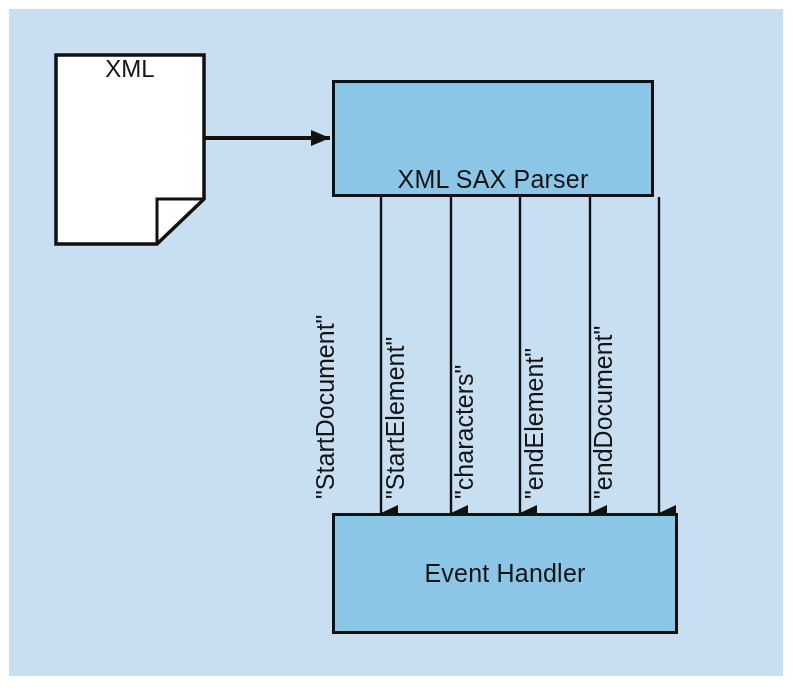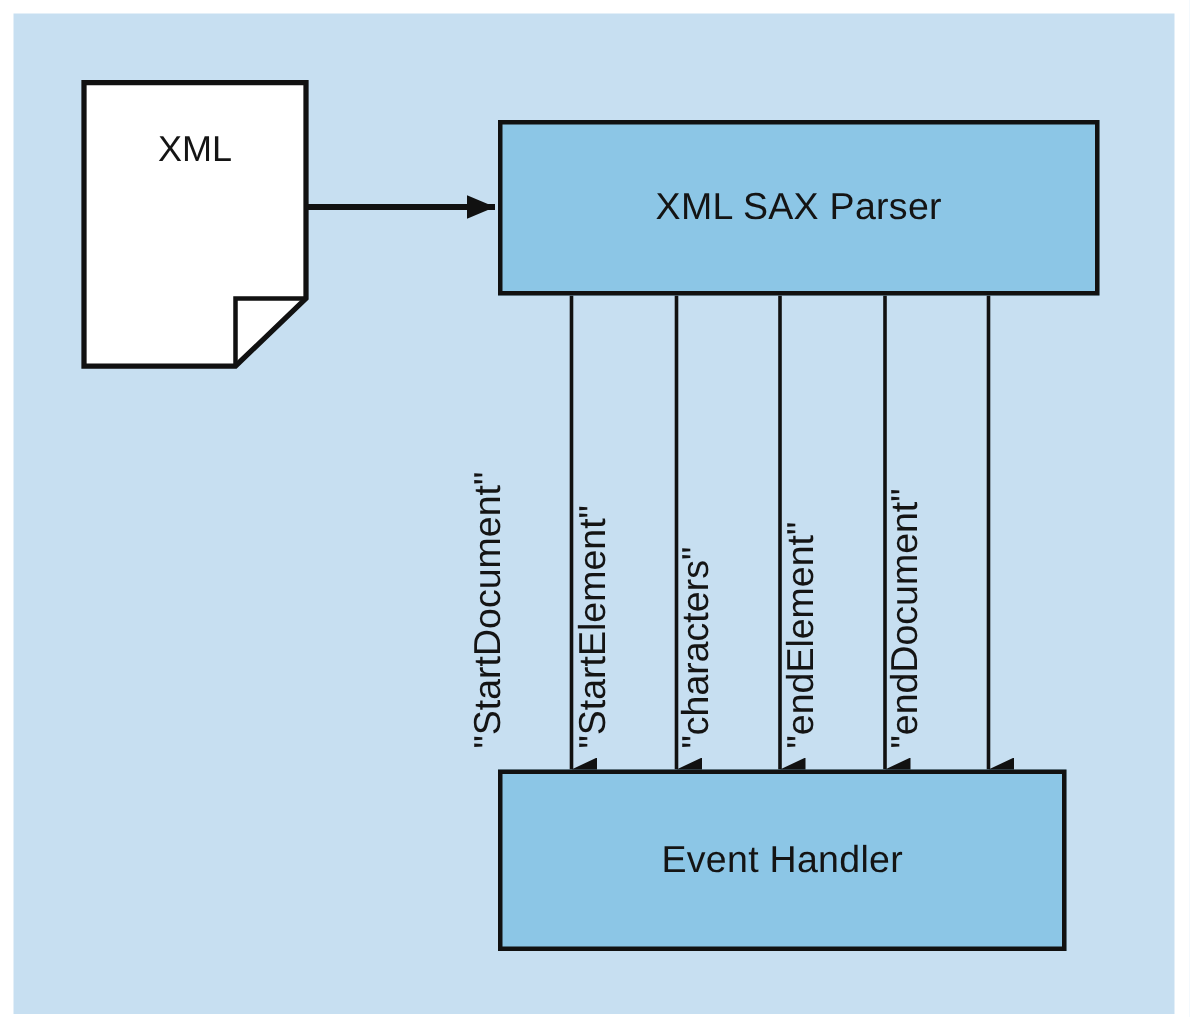--- a/index.html
+++ b/index.html
@@ -53,27 +53,28 @@
   .node-label {
     font-size: 25px;
     color: #141414;
     letter-spacing: 0.2px;
     white-space: nowrap;
   }
 
   #parser-box {
     left: 332px;
     top: 80px;
-    width: 401px;
+    width: 322px;
     height: 117px;
+    align-items: flex-end;
   }
   #handler-box {
     left: 332px;
     top: 513px;
-    width: 379px;
+    width: 346px;
     height: 121px;
   }
 
   
   #xml-doc-shape {
     position: absolute;
     left: 54px;
     top: 53px;
     width: 152px;
     height: 193px;
@@ -81,21 +82,20 @@
   #xml-doc-text {
     position: absolute;
     left: 54px;
     top: 53px;
     width: 152px;
     height: 193px;
     display: flex;
     flex-direction: column;
     align-items: center;
     justify-content: flex-start;
-    padding-top: 31px;
     box-sizing: border-box;
     pointer-events: none;
   }
   #xml-doc-text span {
     font-size: 24px;
     color: #141414;
     line-height: 31px;
     white-space: nowrap;
   }
 

